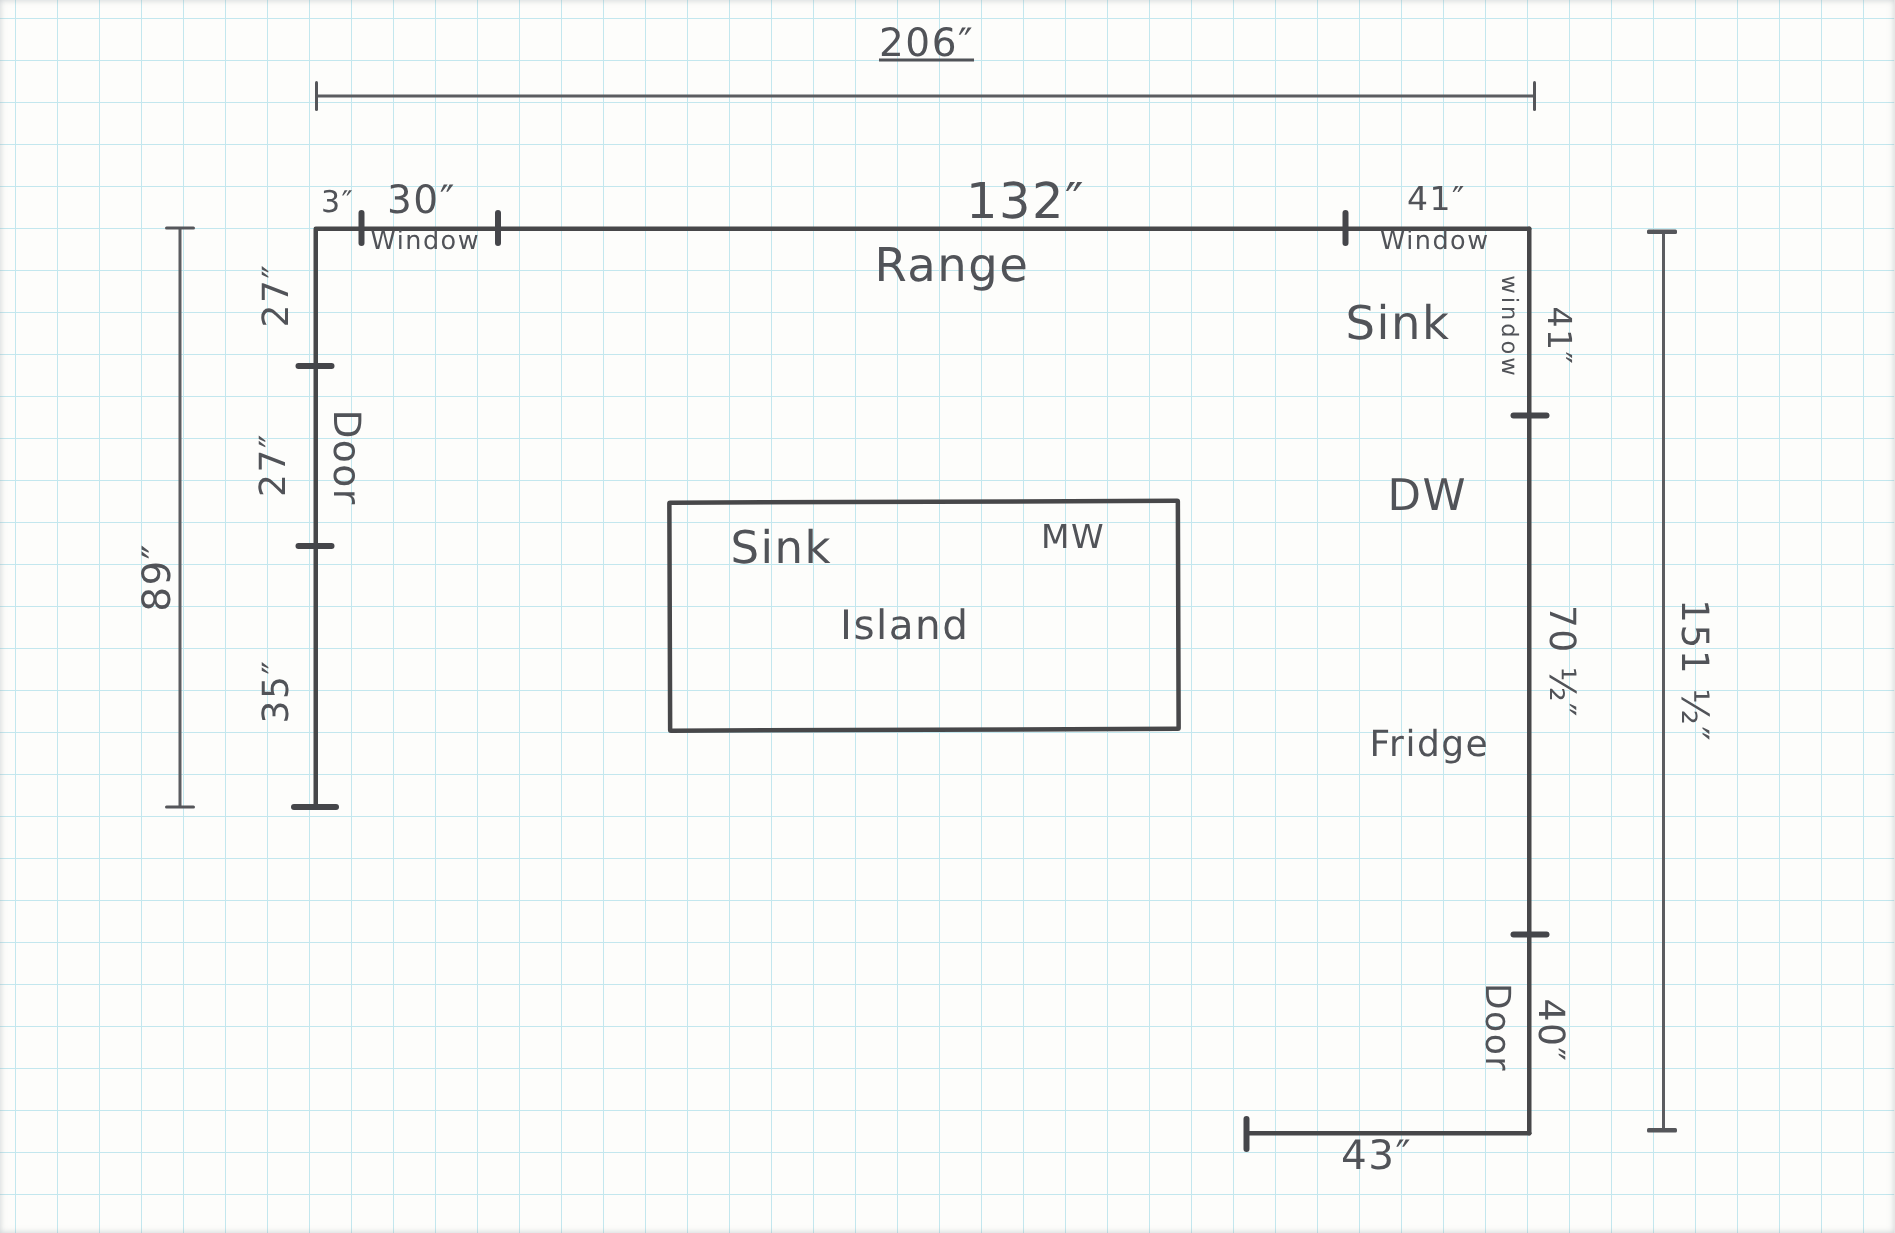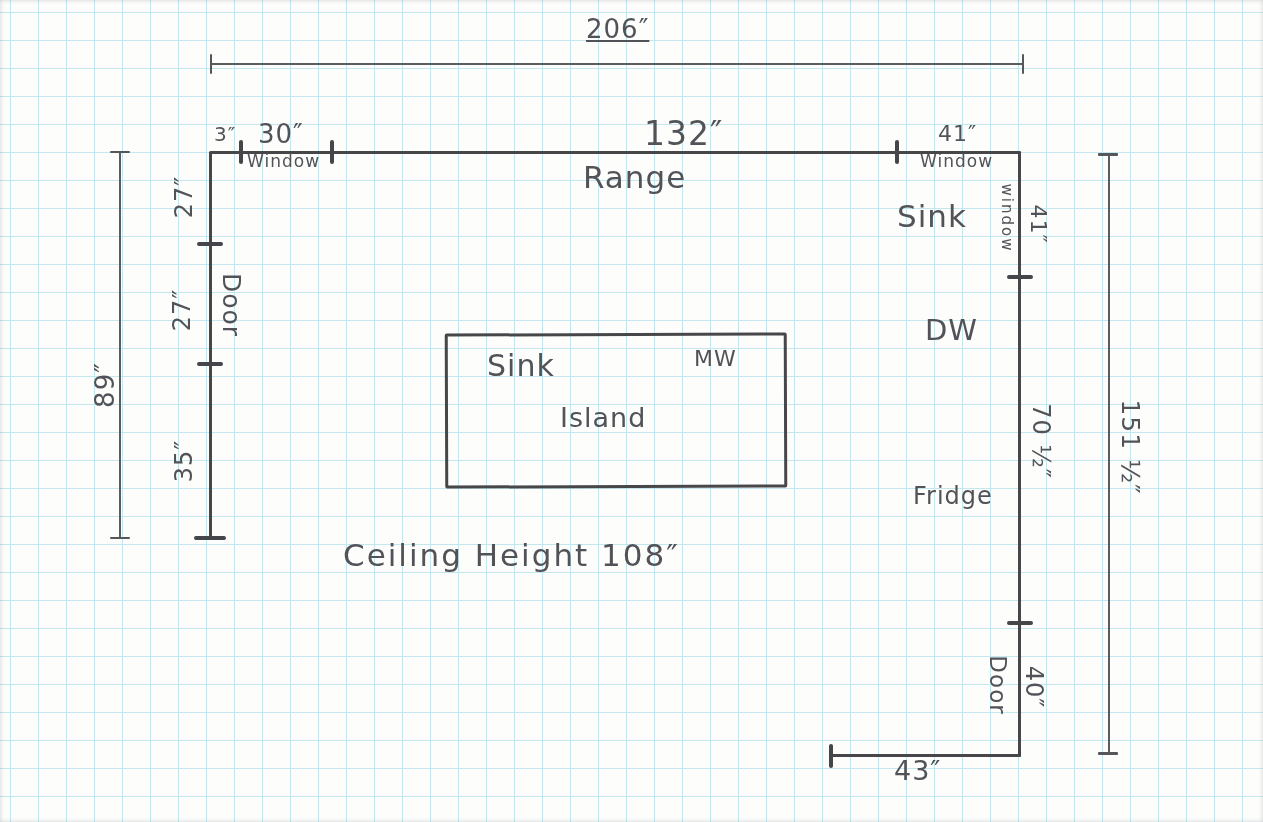--- a/index.html
+++ b/index.html
@@ -144,15 +144,14 @@
   <span class="lbl cw" id="doorr">Door</span>
   <span class="lbl cw" id="d40">40″</span>
   <span class="lbl" id="d48">43″</span>
 
   <span class="lbl ccw" id="d27a">27″</span>
   <span class="lbl ccw" id="d27b">27″</span>
   <span class="lbl cw" id="doorl">Door</span>
   <span class="lbl ccw" id="d35">35″</span>
   <span class="lbl ccw" id="d89">89″</span>
 
-  <span class="lbl" id="ceiling">Ceiling Height 108″</span>
 
 </div>
 
 </body></html>

